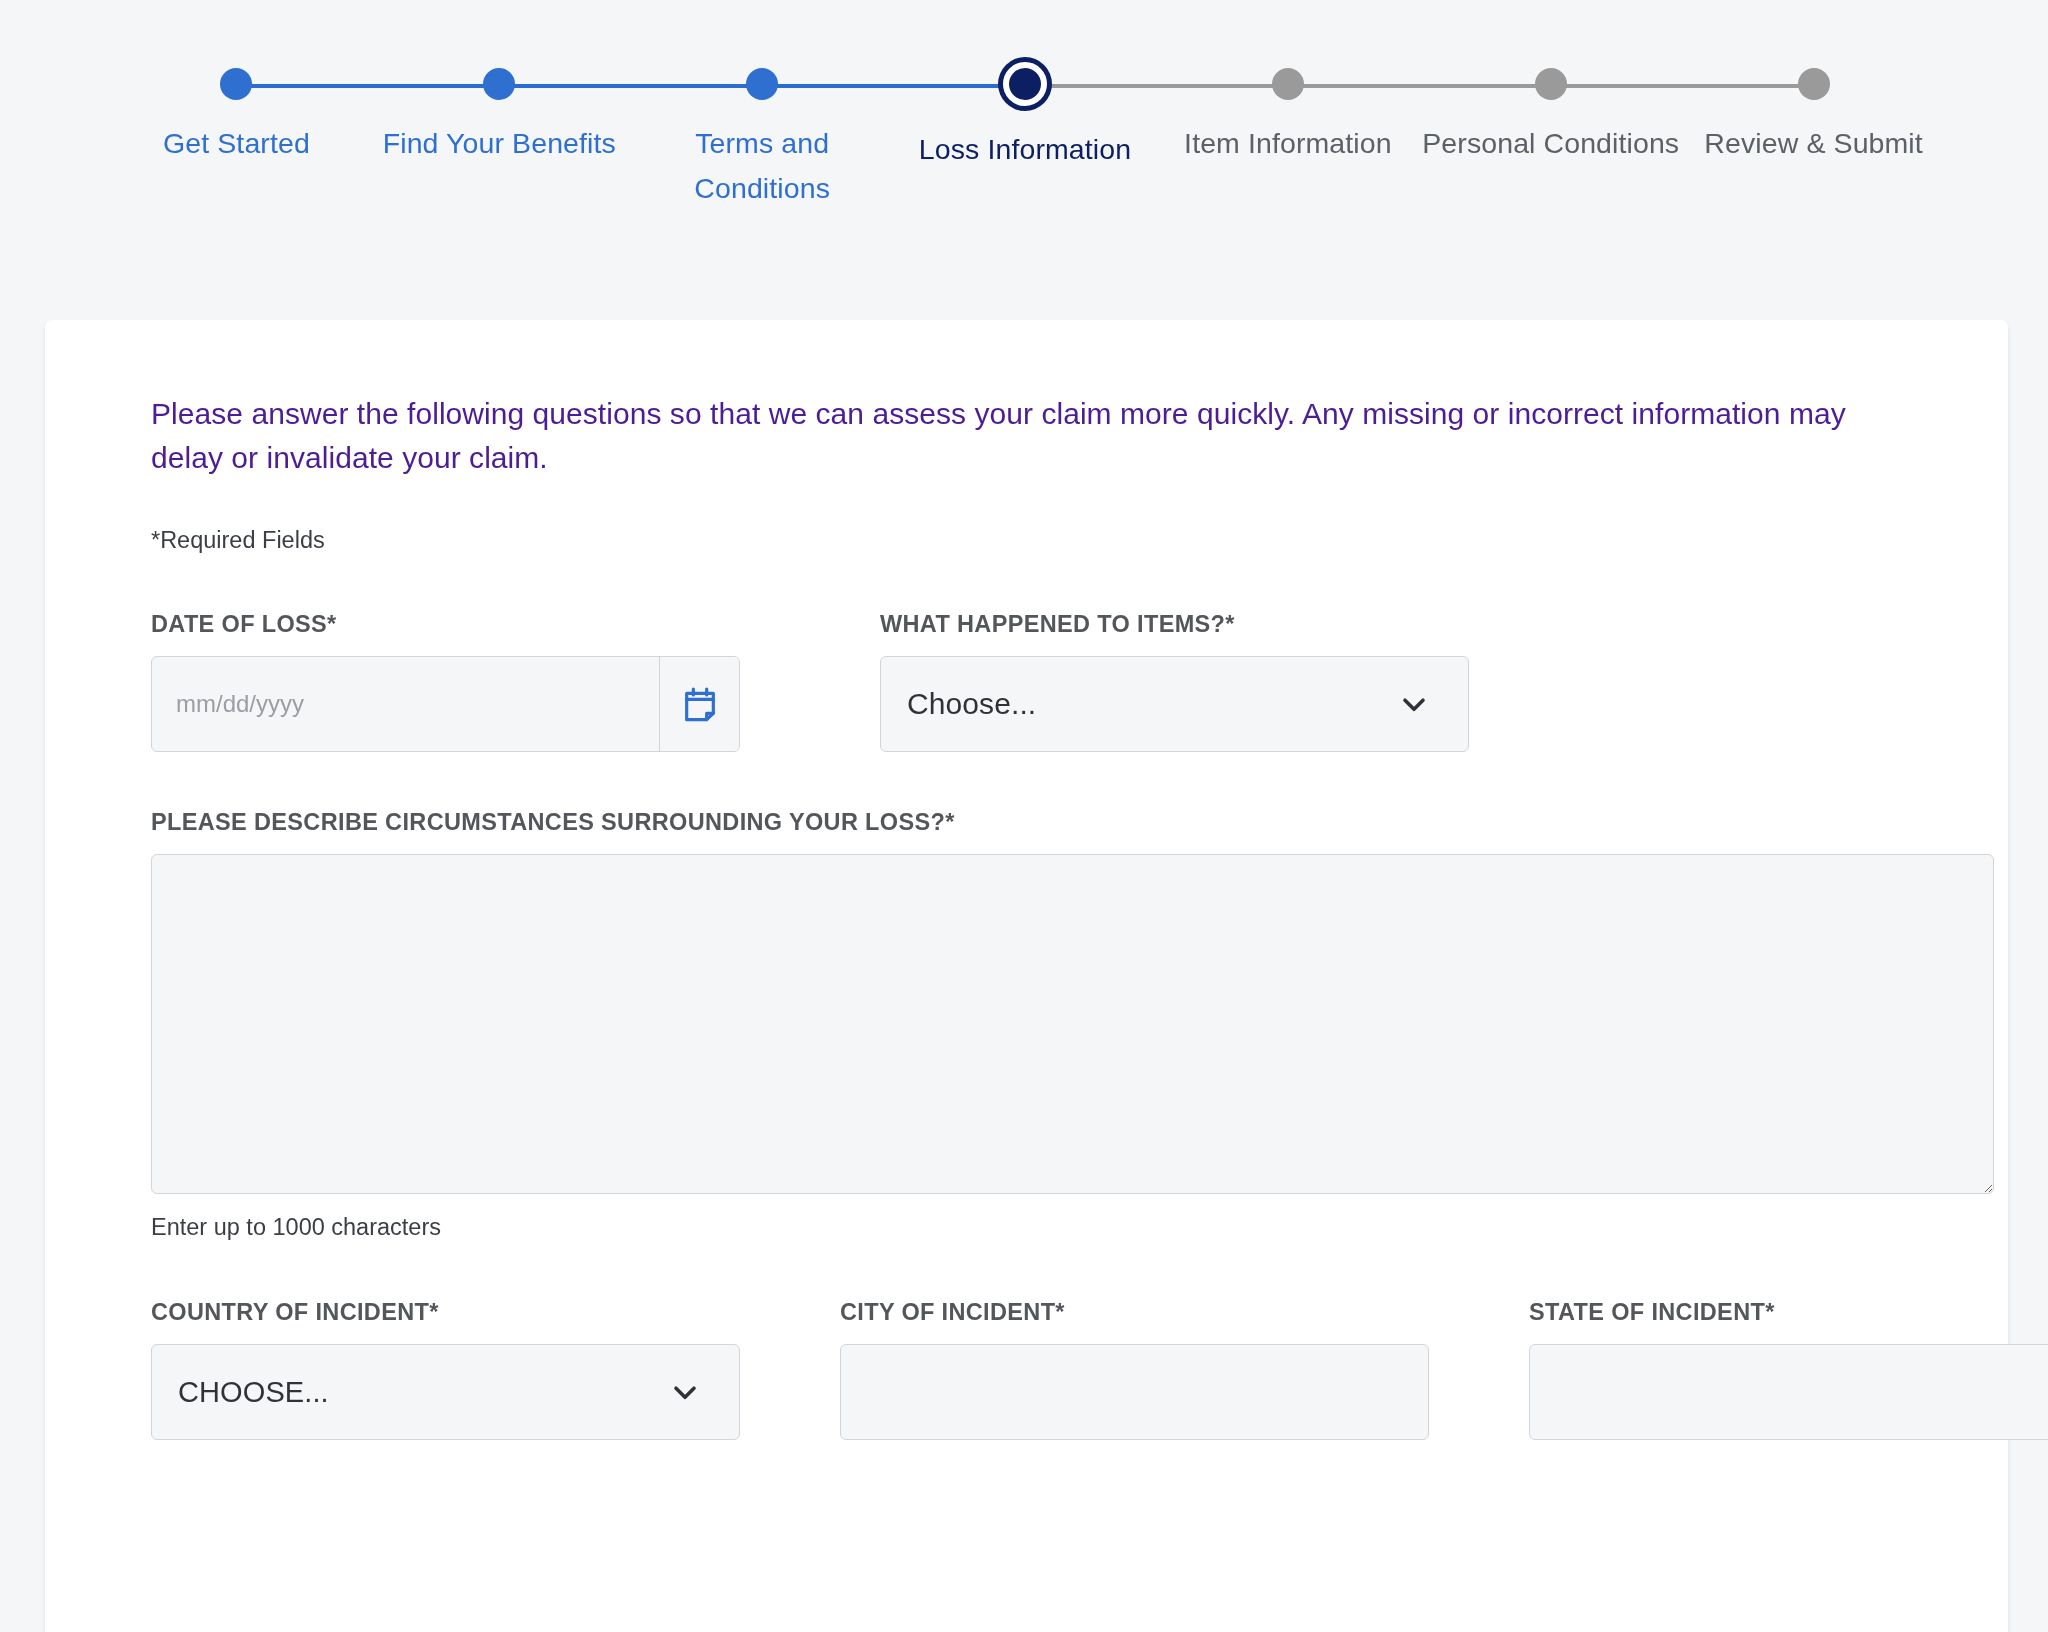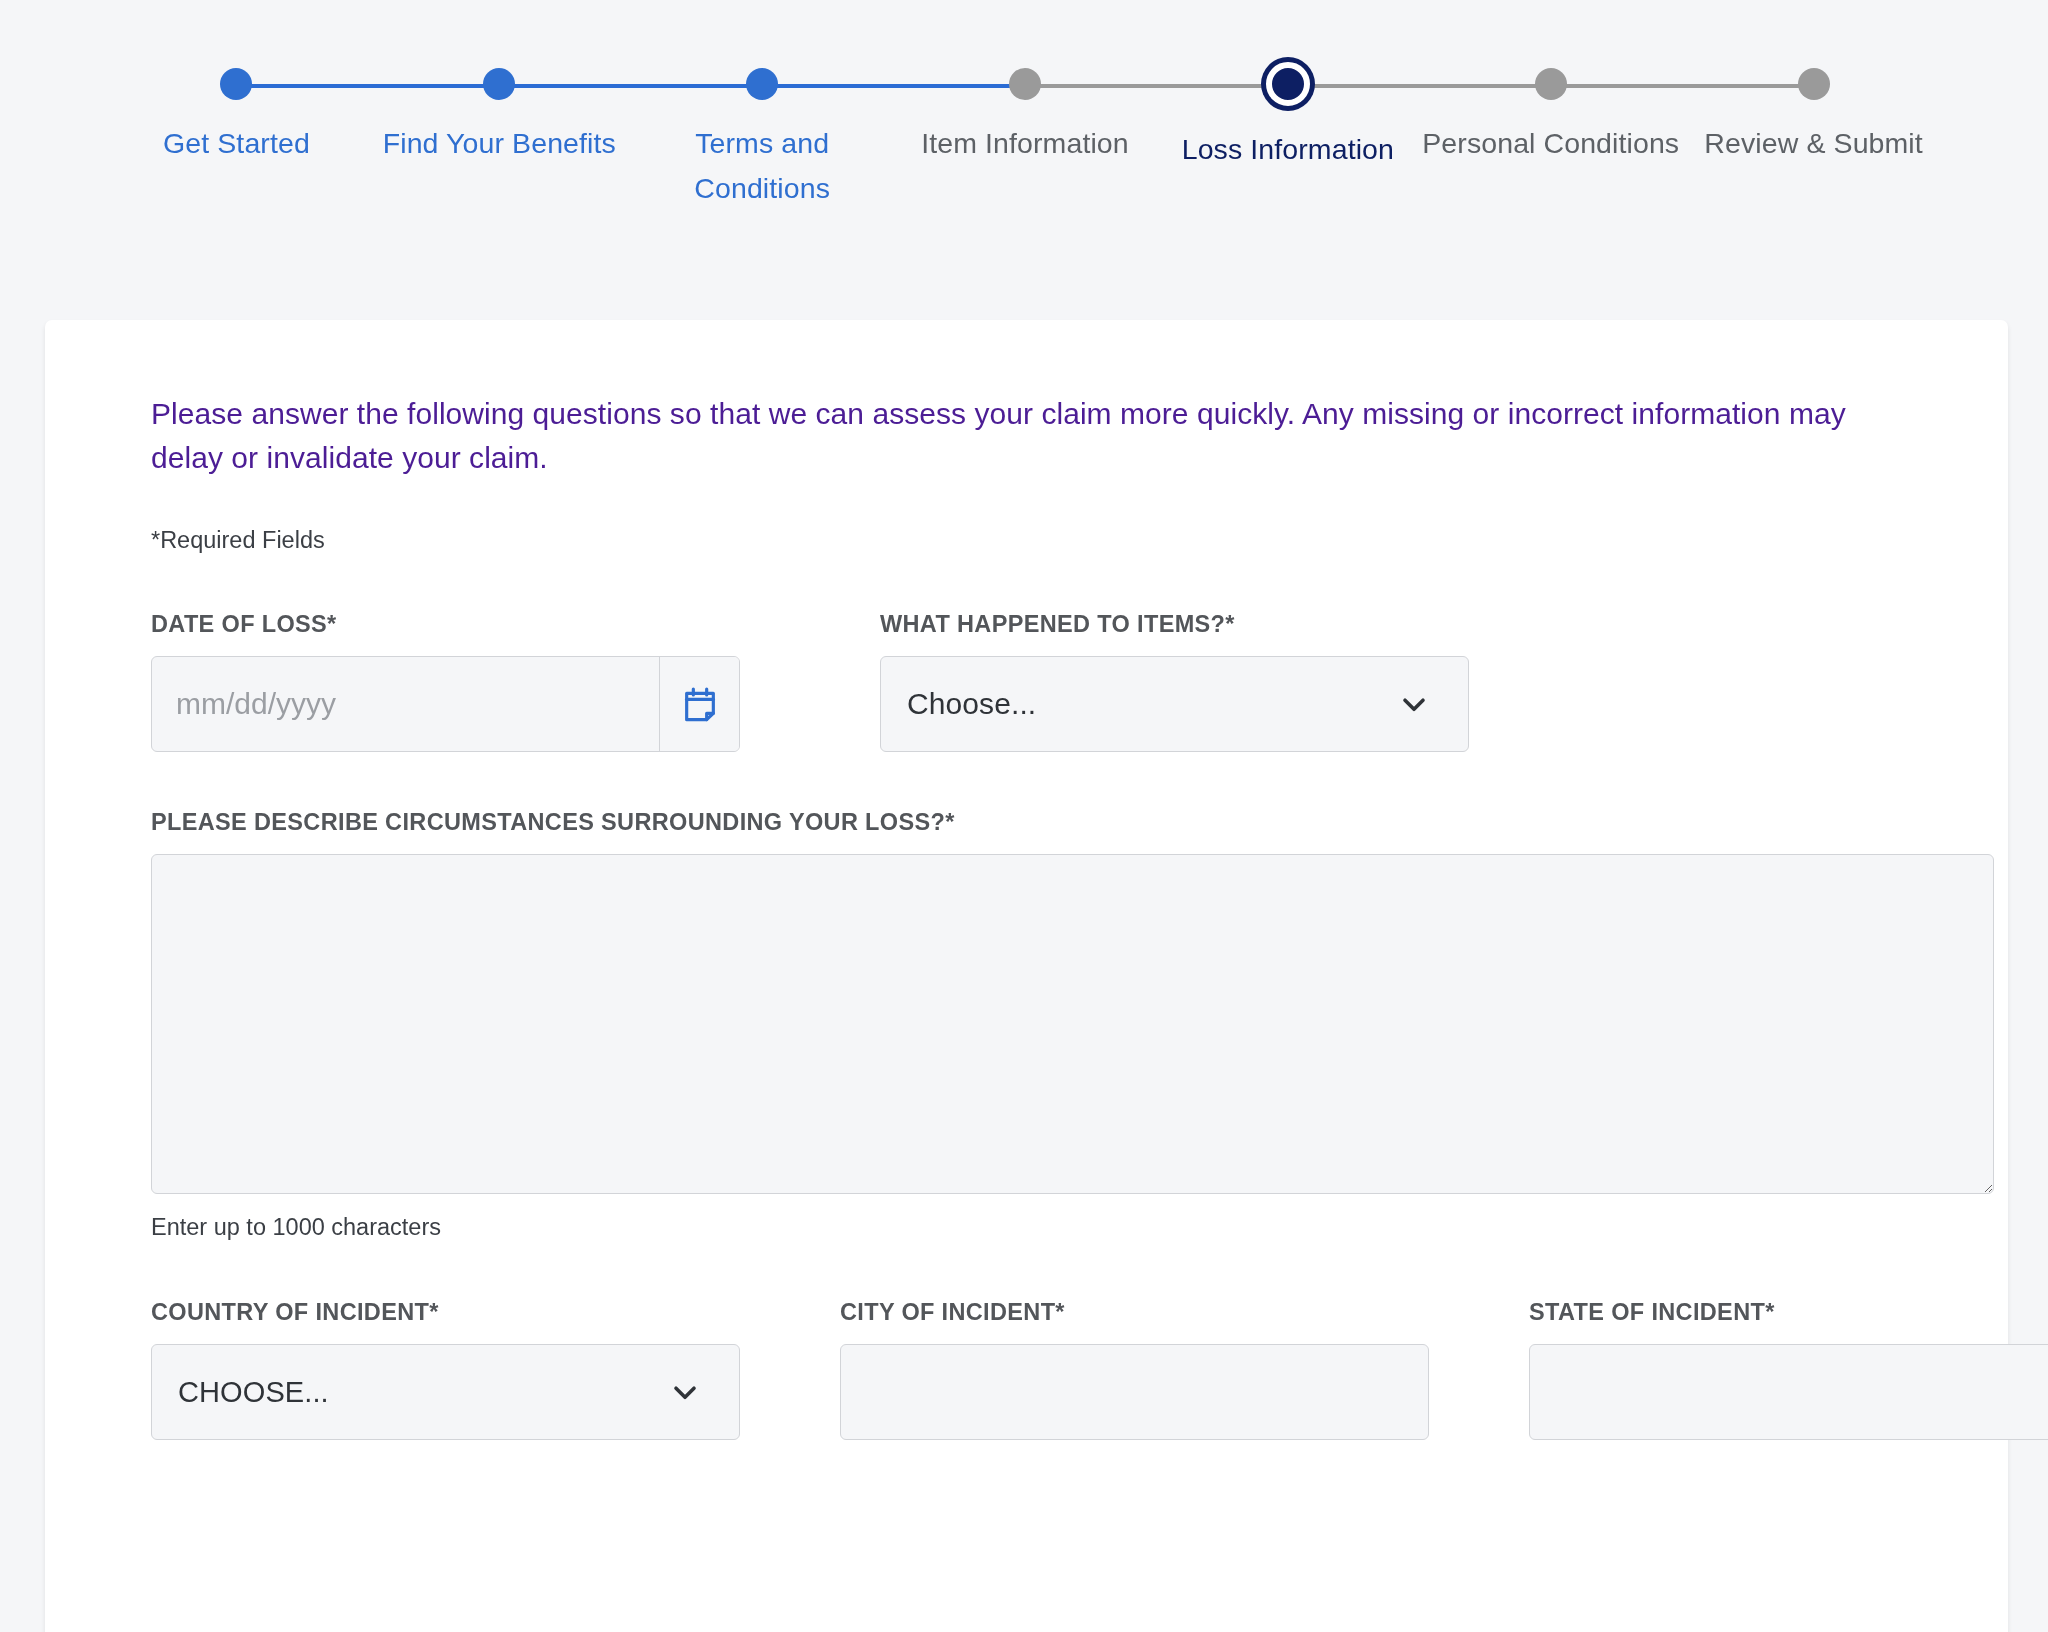--- a/index.html
+++ b/index.html
@@ -139,21 +139,21 @@
     border: 1px solid #d2d4d8;
     border-radius: 6px;
     overflow: hidden;
   }
   .date-input {
     flex: 1;
     border: none;
     outline: none;
     background: transparent;
     font-family: "Liberation Sans", sans-serif;
-    font-size: 30px;
+    font-size: 24px;
     color: #2f3338;
     padding-left: 24px;
   }
   .date-input::placeholder { color: #9b9ea3; }
 
   .cal-btn {
     width: 80px;
     height: 100%;
     border: none;
     border-left: 1px solid #d2d4d8;
@@ -240,30 +240,30 @@
         <div class="dot"></div>
         <div class="step-label">Find Your Benefits</div>
       </div>
 
       <div class="step done">
         <div class="rail"></div>
         <div class="dot"></div>
         <div class="step-label">Terms and Conditions</div>
       </div>
 
-      <div class="step">
-        <div class="rail"></div>
-        <div class="dot"></div>
-        <div class="step-label">Item Information</div>
-      </div>
-
       <div class="step current">
         <div class="rail"></div>
         <div class="dot active"></div>
         <div class="step-label">Loss Information</div>
+      </div>
+
+      <div class="step">
+        <div class="rail"></div>
+        <div class="dot"></div>
+        <div class="step-label">Item Information</div>
       </div>
 
       <div class="step">
         <div class="rail"></div>
         <div class="dot"></div>
         <div class="step-label">Personal Conditions</div>
       </div>
 
       <div class="step">
 

